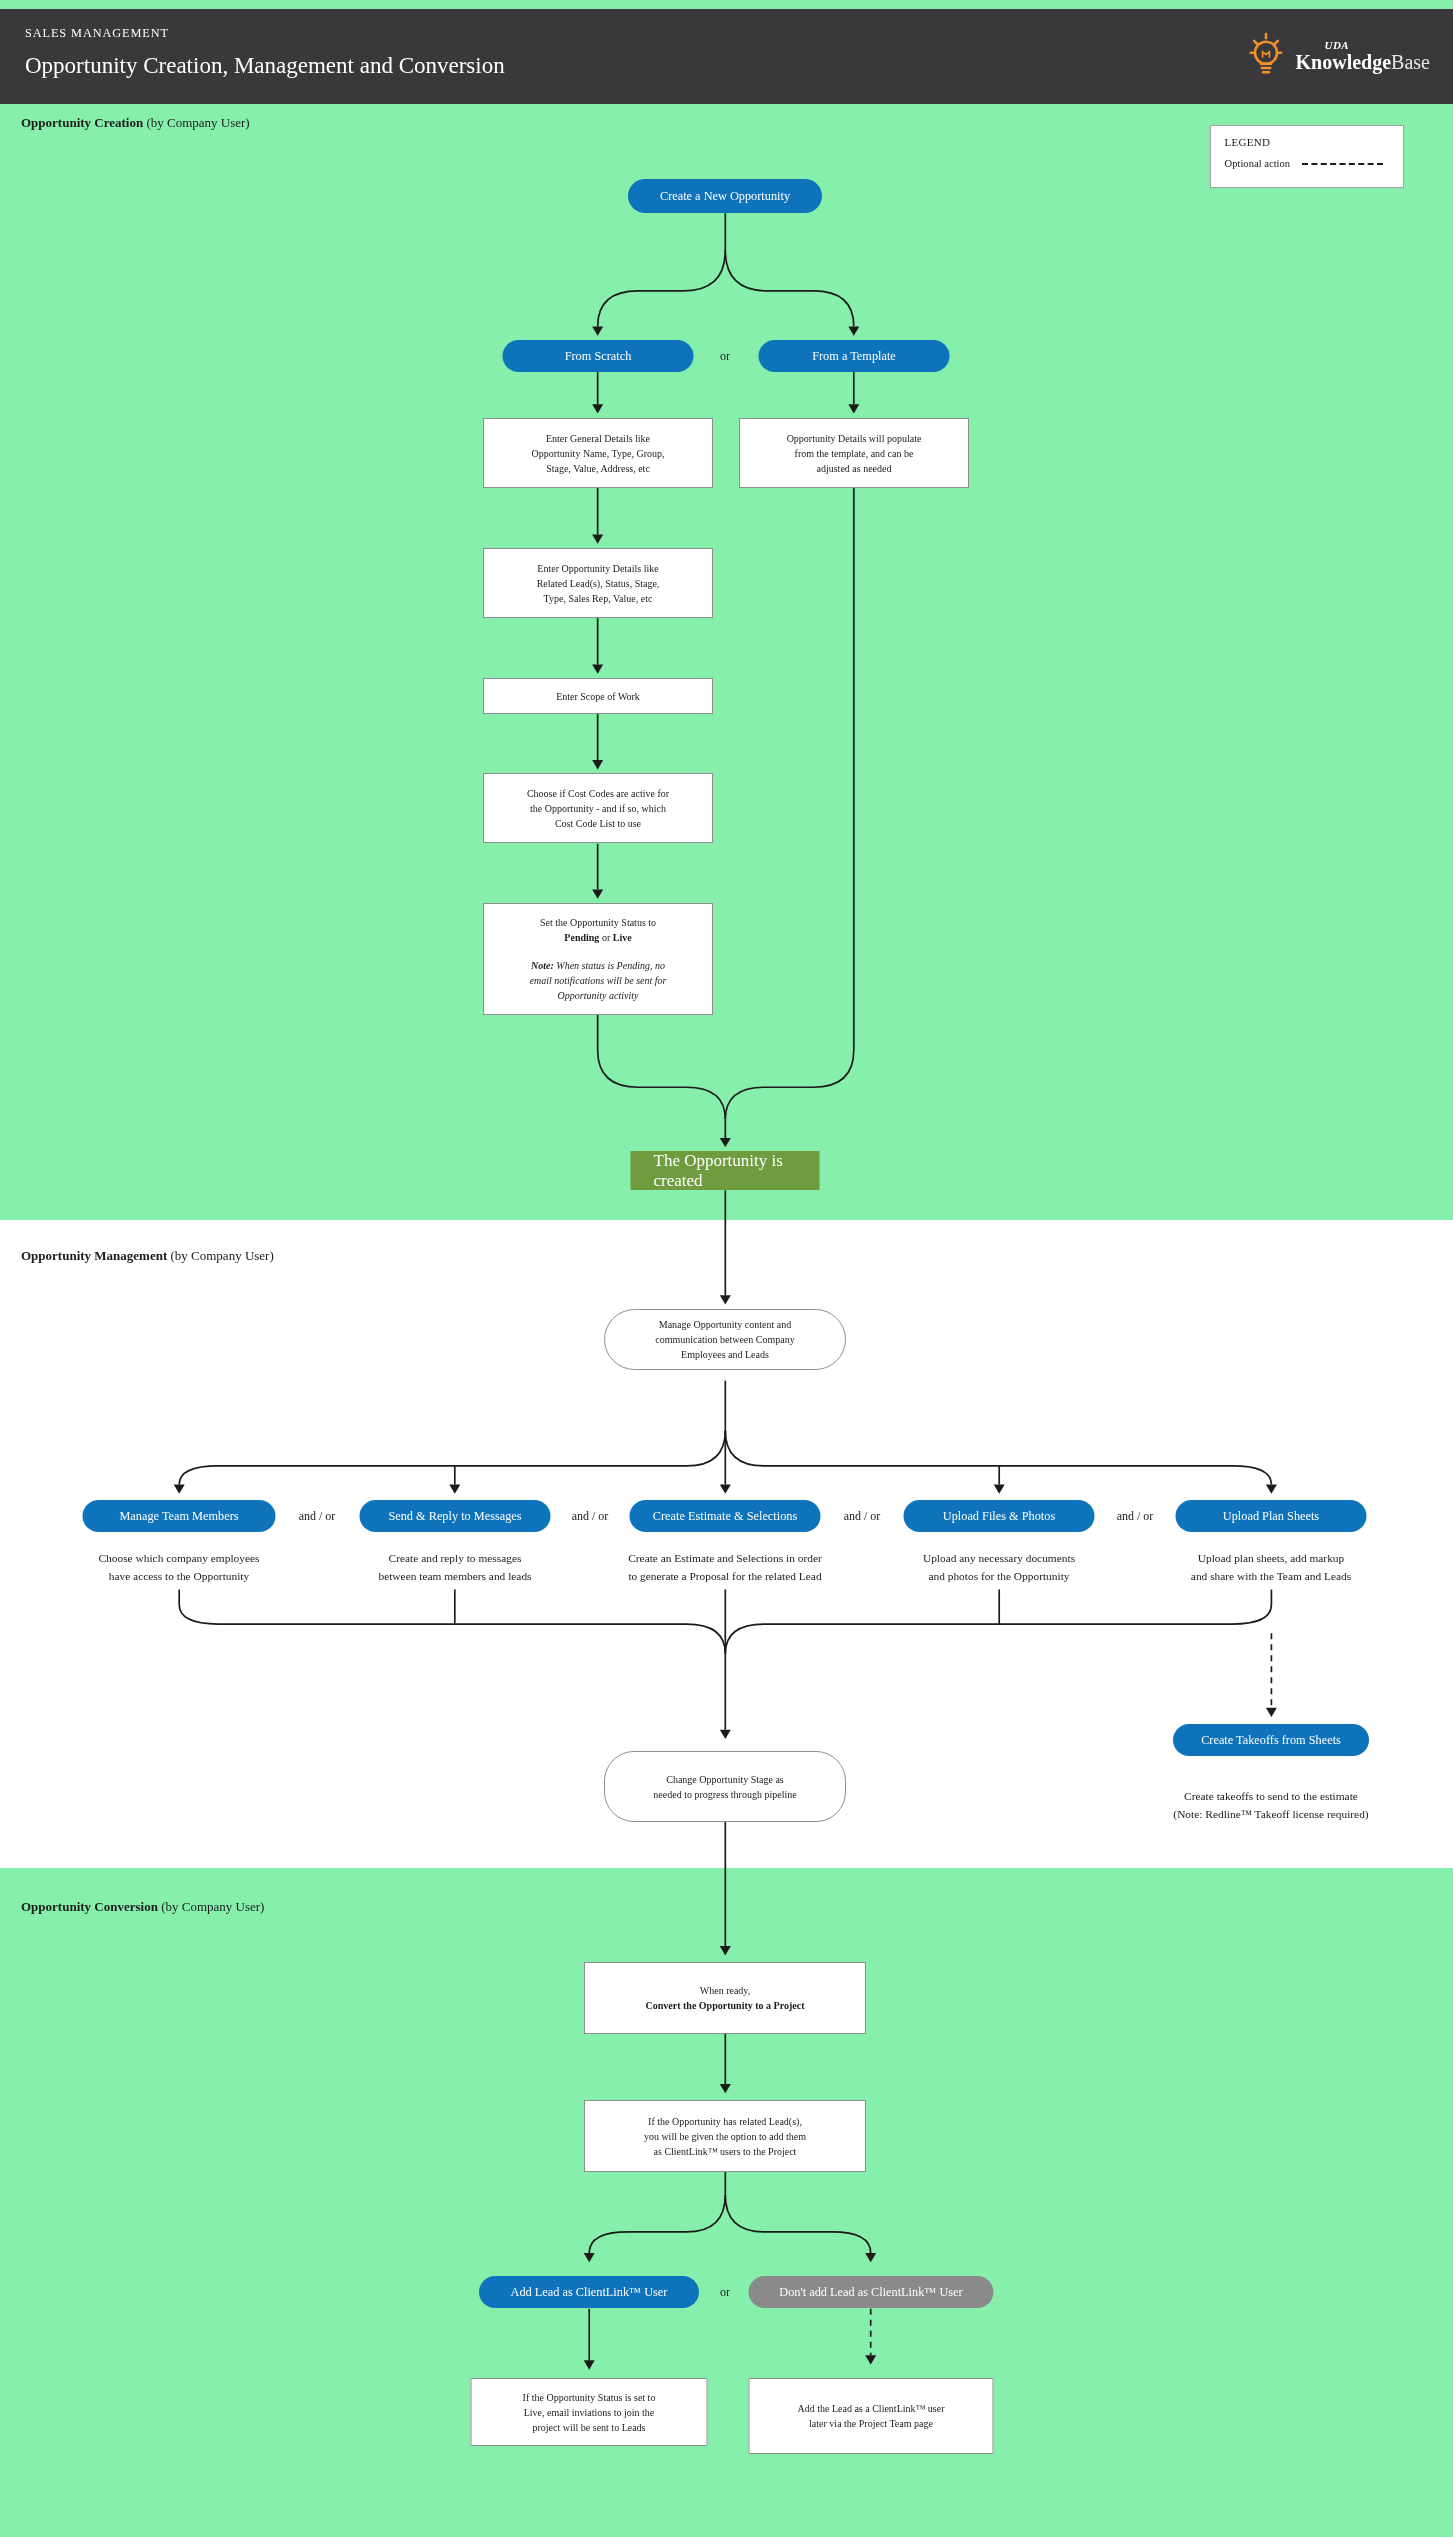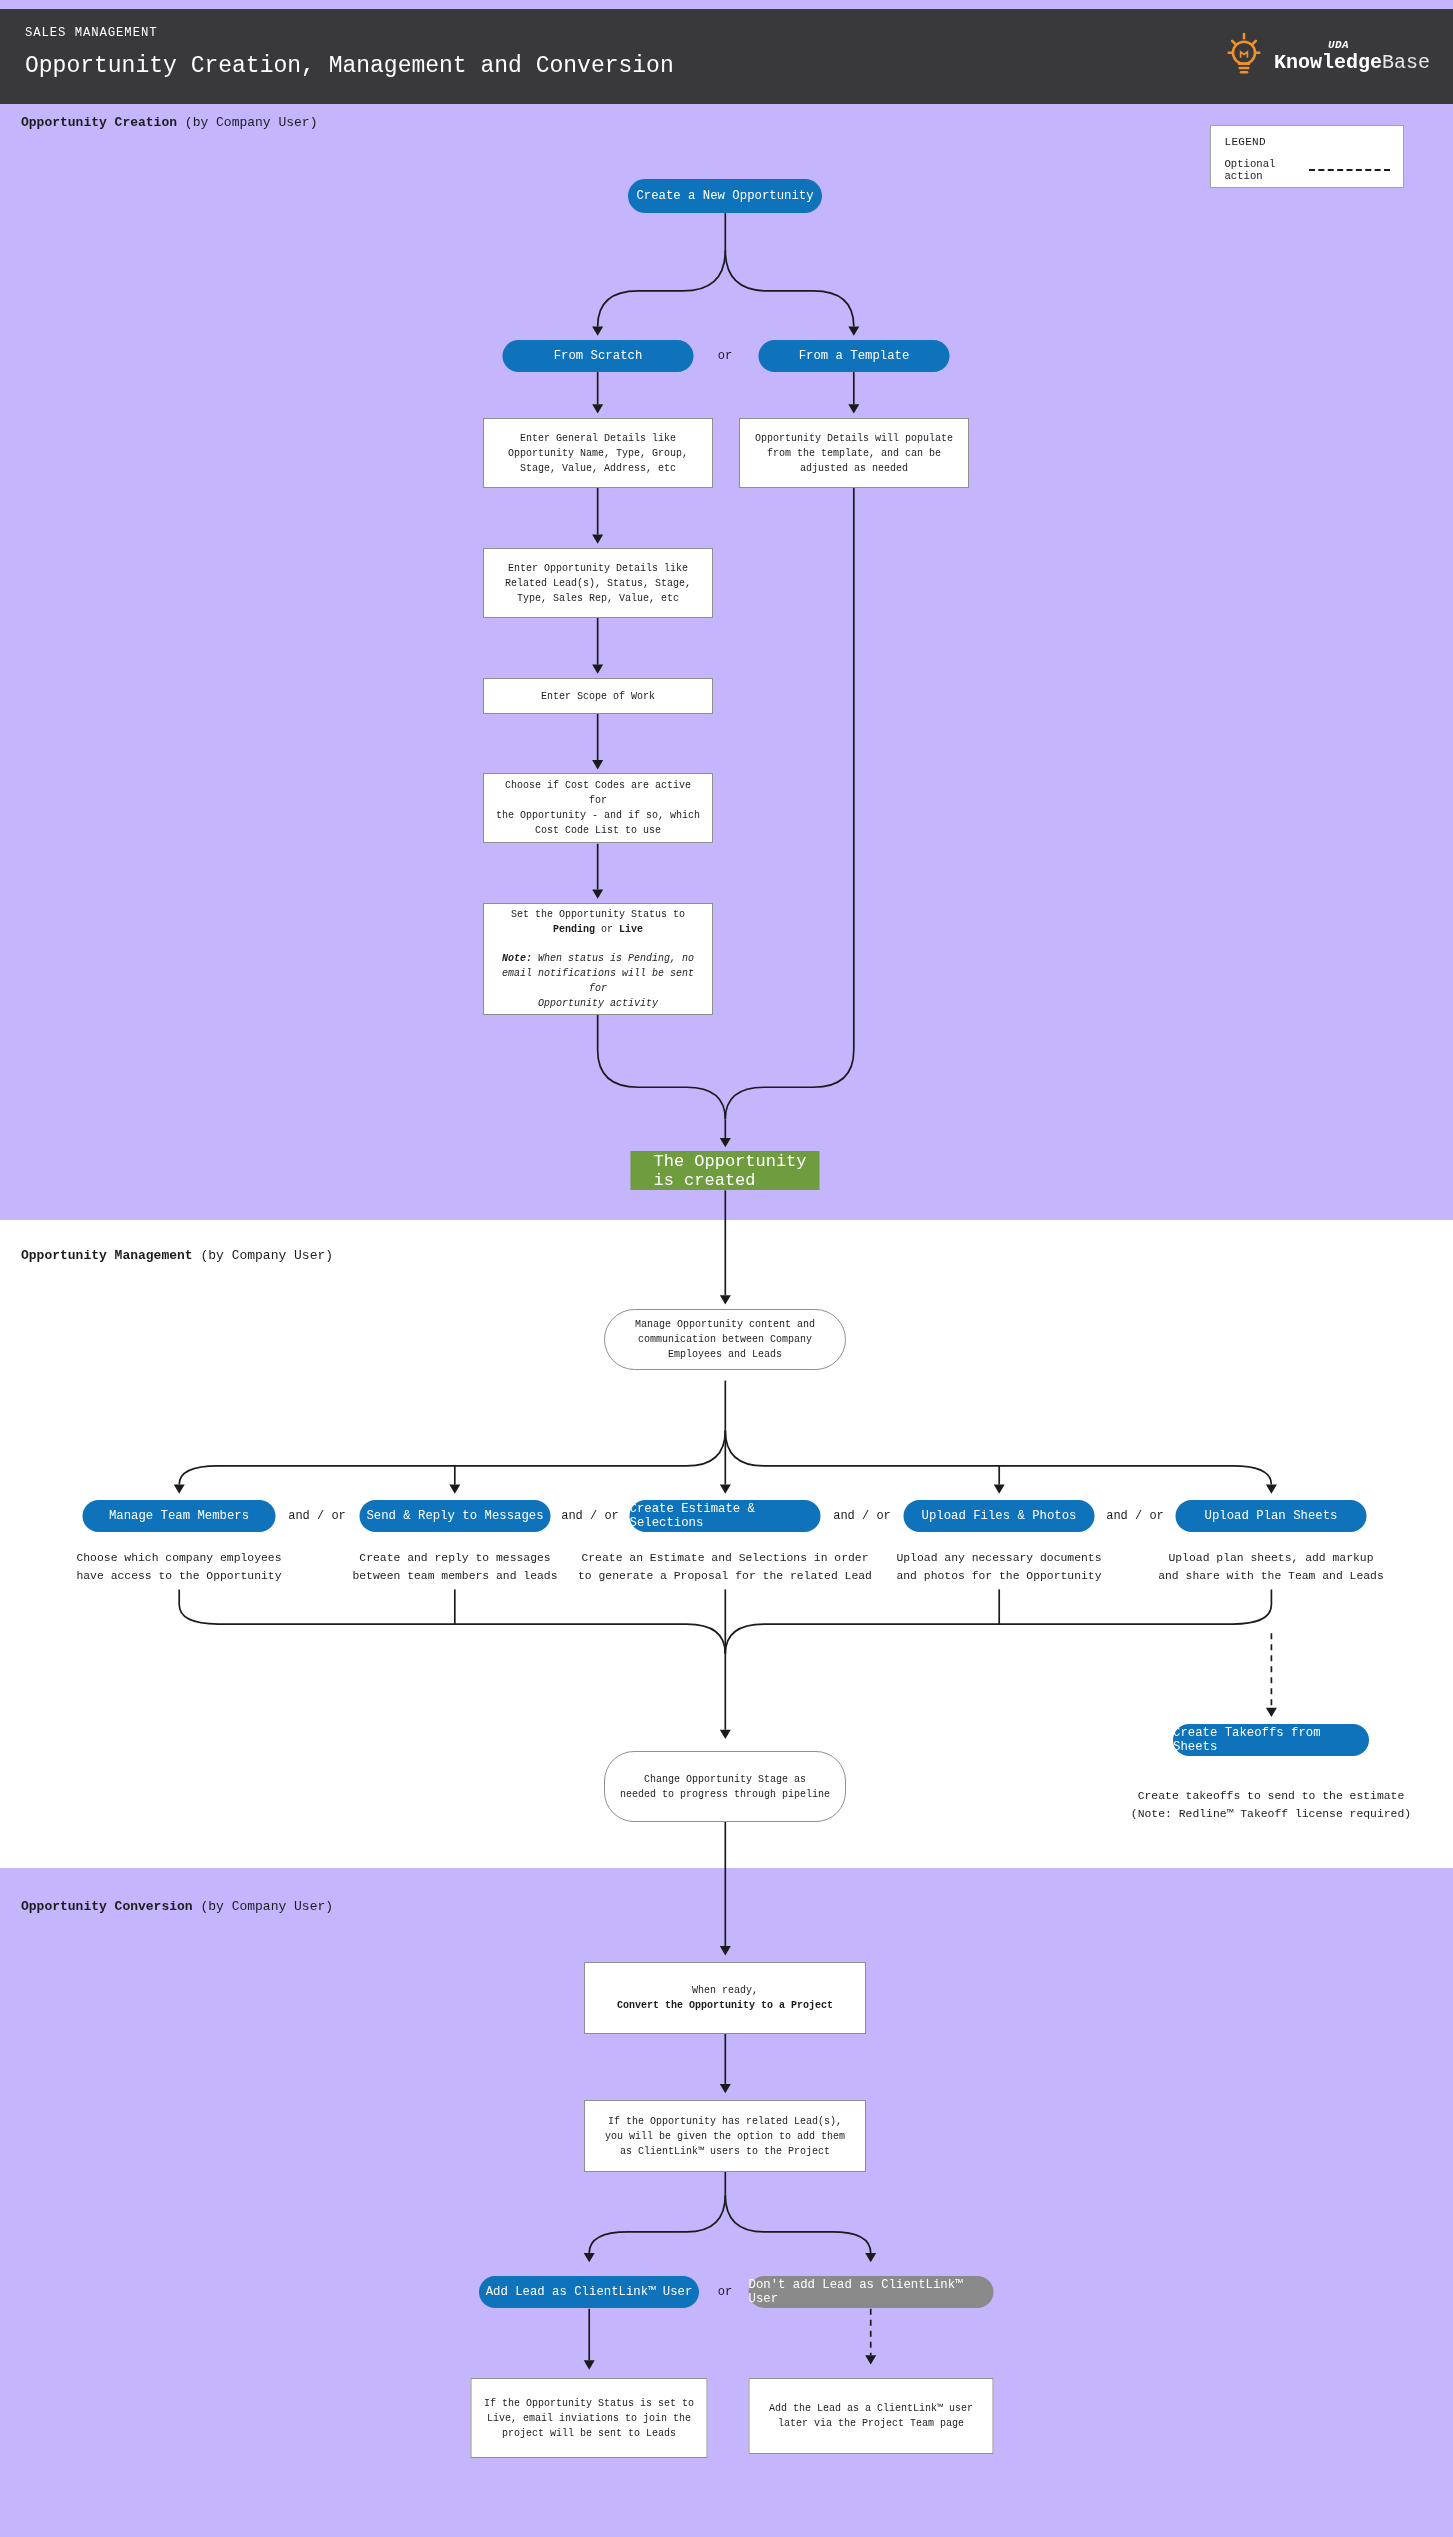--- a/index.html
+++ b/index.html
@@ -1,17 +1,17 @@
 <!DOCTYPE html>
 <html style="--blue: #0E73BB; --green: #6F9C3E; --gray_pill: #8A8A8A; --header_bg: #39393B; --section_bg: #F4F4F5; --arrow: #1B1B1B;font-size:13.5px"><head>
 <meta charset="utf-8">
 <style>
   html,body{margin:0;padding:0;background:#e8e8e8;}
-  .canvas{position:relative;width:1454px;height:2538px;background:#c4b5fd;overflow:hidden;
-          font-family:Liberation Mono, monospace;color:#1c1c1c;}
+  .canvas{position:relative;width:1454px;height:2538px;background:#86efac;overflow:hidden;
+          font-family:Liberation Serif, serif;color:#1c1c1c;}
   .band-white{position:absolute;left:0;top:1220px;width:1454px;height:648px;background:#ffffff;}
   .connectors{position:absolute;left:0;top:0;z-index:2;}
   .node{position:absolute;z-index:3;transform:translateX(-50%);box-sizing:border-box;}
 
   
   .header{position:absolute;left:0;top:8.5px;width:1454px;height:95px;background:var(--header_bg);z-index:1;}
   .eyebrow{position:absolute;left:25px;top:17px;color:#fff;font-size:12.3px;letter-spacing:0.9px;font-weight:500;}
   .h-title{position:absolute;left:25px;top:44px;color:#fff;font-size:23px;font-weight:400;}
   .logo{position:absolute;right:24px;top:15px;height:66px;display:flex;align-items:center;gap:6.8px;}
   .logo-text{position:relative;padding-top:12px;}
@@ -217,19 +217,19 @@
     <div><div><span>When ready,</span></div><div><span style="font-weight: 700;">Convert the Opportunity to a Project</span></div></div>
   </div>
   <div class="node box" style="left:725px;top:2100px;width:282px;height:72px;">If the Opportunity has related Lead(s),
 you will be given the option to add them
 as ClientLink™ users to the Project</div>
 
   <div class="node pill" style="left:589px;top:2276px;width:220px;">Add Lead as ClientLink™ User</div>
   <div class="node conj" style="left:725px;top:2276px;height:32px;">or</div>
   <div class="node pill gray" style="left:871px;top:2276px;width:245px;">Don't add Lead as ClientLink™ User</div>
 
-  <div class="node box" style="left:589px;top:2378px;width:237px;height:80px;">If the Opportunity Status is set to
+  <div class="node box" style="left:589px;top:2378px;width:237px;height:68px;">If the Opportunity Status is set to
 Live, email inviations to join the
 project will be sent to Leads</div>
   <div class="node box" style="left:871px;top:2378px;width:245px;height:76px;">Add the Lead as a ClientLink™ user
 later via the Project Team page</div>
 </div>
 
 
 </body></html>

